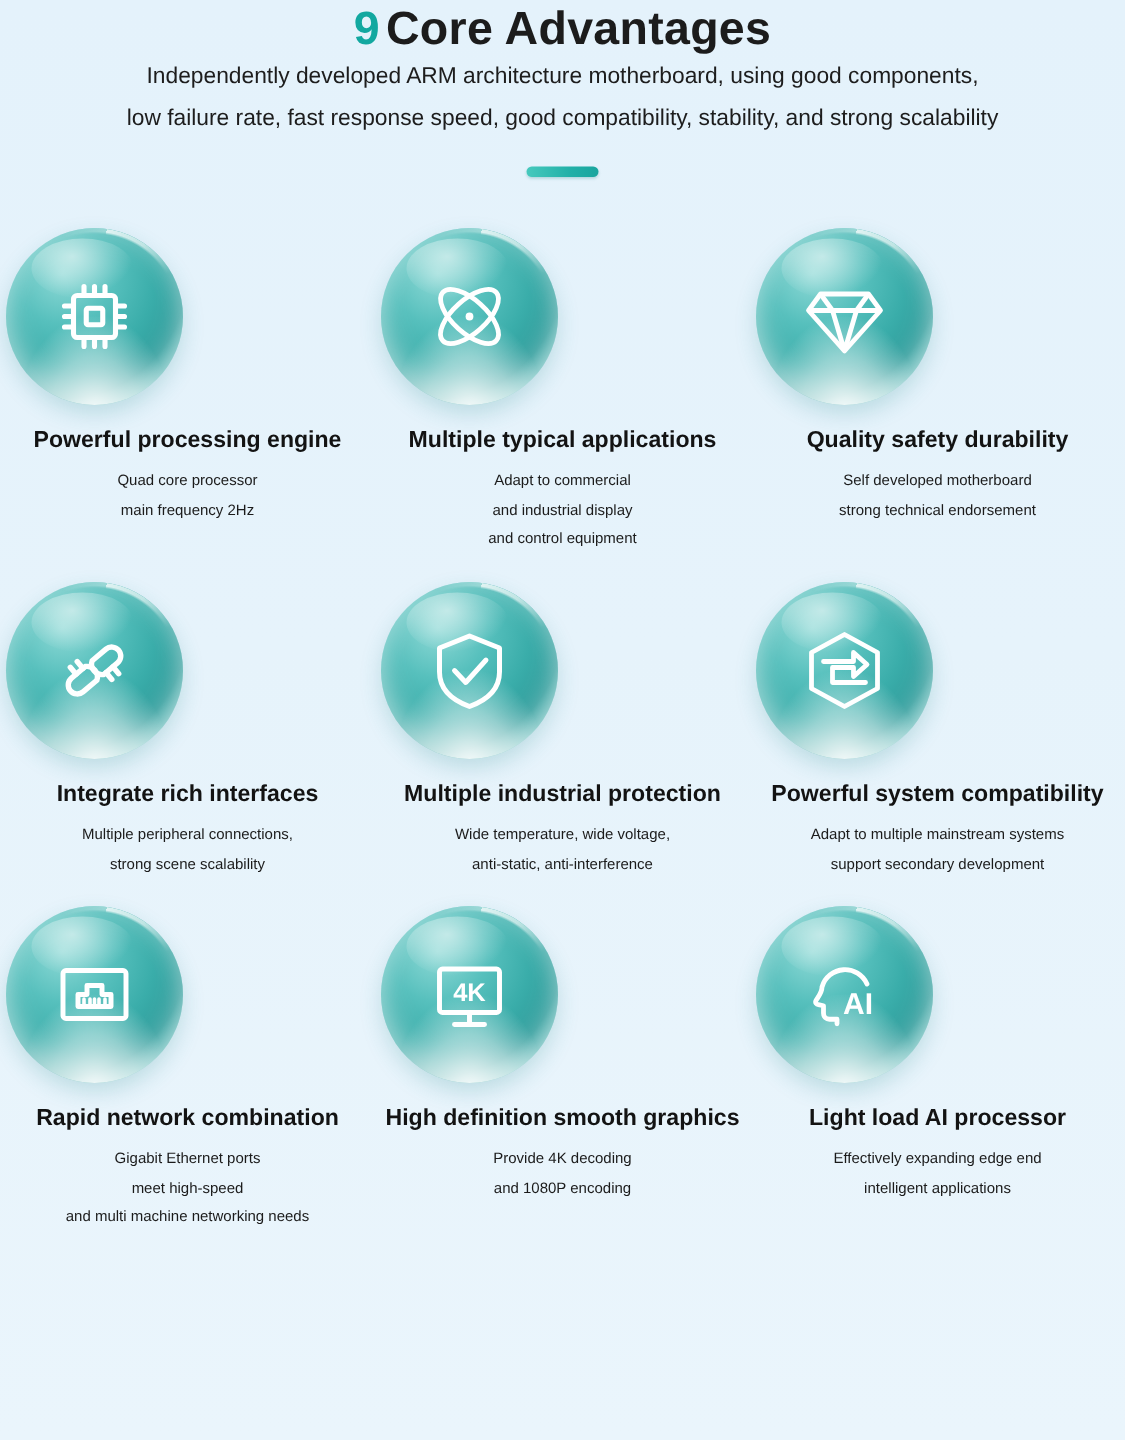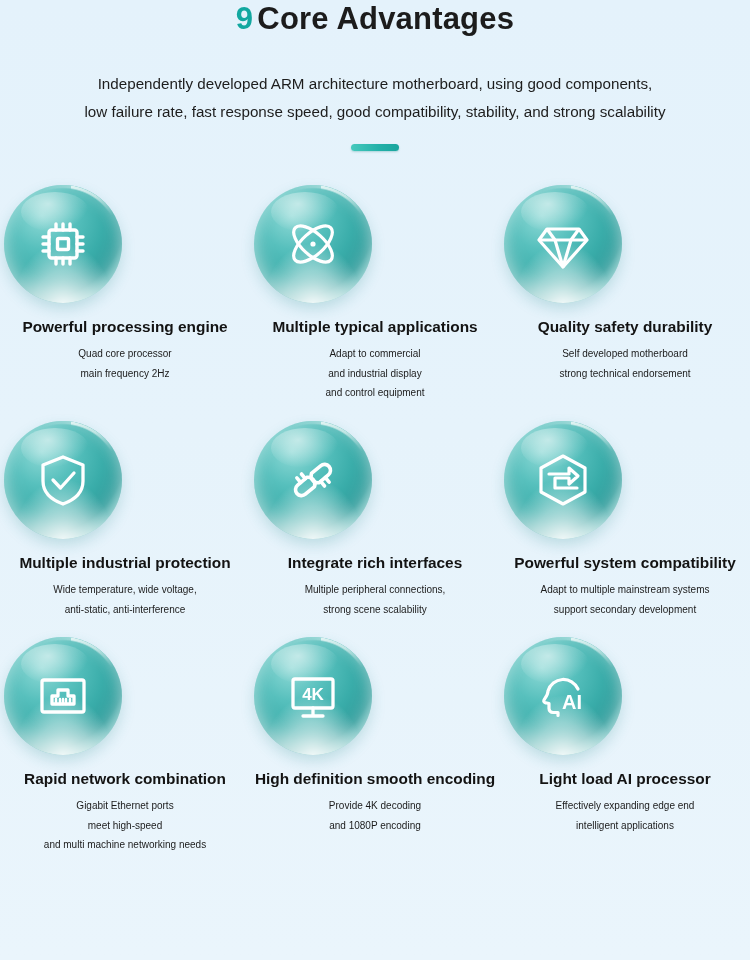--- a/index.html
+++ b/index.html
@@ -17,21 +17,21 @@
   }
 
   
   .header { text-align:center; }
   .title {
     font-size:31px; font-weight:bold; letter-spacing:.2px;
     line-height:1.2;
   }
   .title .num { color:#12a8a0; margin-right:4px; }
   .subtitle {
-    margin-top:33px;
+    margin-top:0;
     font-size:15.2px;
     line-height:28px;
     color:#1d1d1d;
   }
   .subtitle .line { display:block; }
   .divider-wrap { margin-top:18px; display:flex; justify-content:center; }
   .divider {
     width:48px; height:7px; border-radius:4px;
     background:linear-gradient(90deg,#46c9bd 0%,#22b0a8 60%,#19a59e 100%);
     box-shadow:0 1px 2px rgba(0,120,120,.25);
@@ -194,39 +194,20 @@
         <span class="line">strong technical endorsement</span>
       </div>
     </div>
 
     <div class="card">
       <div class="orb-wrap">
         <div class="orb"></div>
           <div class="gloss"></div>
           <div class="gloss2"></div>
         <div class="icon">
-          <svg width="56" height="56" viewBox="0 0 56 56" fill="none" stroke="#ffffff" stroke-width="3.3" stroke-linejoin="round" stroke-linecap="round">
-            <path d="M28 5 L48 13 v16 c0 12-9 19-20 23 C17 48 8 41 8 29 V13z"></path>
-            <path d="M18 28l7.5 8L39 21"></path>
-          </svg>
-        </div>
-      </div>
-      <div class="card-title">Multiple industrial protection</div>
-      <div class="card-desc">
-        <span class="line">Wide temperature, wide voltage,</span>
-        <span class="line">anti-static, anti-interference</span>
-      </div>
-    </div>
-
-    <div class="card">
-      <div class="orb-wrap">
-        <div class="orb"></div>
-          <div class="gloss"></div>
-          <div class="gloss2"></div>
-        <div class="icon">
           <svg width="58" height="58" viewBox="0 0 58 58" fill="none" stroke="#ffffff" stroke-width="3.6" stroke-linecap="round" stroke-linejoin="round">
             <g transform="rotate(-40 29 29)">
               <path d="M14 23 h12 a7 7 0 0 1 0 12 H14 a6 6 0 0 1 0 -12 z"></path>
               <path d="M18 17 v6 M24 17 v6"></path>
               <path d="M44 35 H32 a7 7 0 0 1 0 -12 h12 a6 6 0 0 1 0 12 z"></path>
               <path d="M40 41 v-6 M34 41 v-6"></path>
             </g>
           </svg>
         </div>
       </div>
@@ -236,20 +217,39 @@
         <span class="line">strong scene scalability</span>
       </div>
     </div>
 
     <div class="card">
       <div class="orb-wrap">
         <div class="orb"></div>
           <div class="gloss"></div>
           <div class="gloss2"></div>
         <div class="icon">
+          <svg width="56" height="56" viewBox="0 0 56 56" fill="none" stroke="#ffffff" stroke-width="3.3" stroke-linejoin="round" stroke-linecap="round">
+            <path d="M28 5 L48 13 v16 c0 12-9 19-20 23 C17 48 8 41 8 29 V13z"></path>
+            <path d="M18 28l7.5 8L39 21"></path>
+          </svg>
+        </div>
+      </div>
+      <div class="card-title">Multiple industrial protection</div>
+      <div class="card-desc">
+        <span class="line">Wide temperature, wide voltage,</span>
+        <span class="line">anti-static, anti-interference</span>
+      </div>
+    </div>
+
+    <div class="card">
+      <div class="orb-wrap">
+        <div class="orb"></div>
+          <div class="gloss"></div>
+          <div class="gloss2"></div>
+        <div class="icon">
           <svg width="62" height="62" viewBox="0 0 62 62" fill="none" stroke="#ffffff" stroke-width="3.2" stroke-linejoin="round" stroke-linecap="round">
             <path d="M31 7 L53 19 v24 L31 55 L9 43 V19z"></path>
             <path d="M17 25 h20 v-6 l9 8 -9 8 v-6 H23 v10 h22"></path>
           </svg>
         </div>
       </div>
       <div class="card-title">Powerful system compatibility</div>
       <div class="card-desc">
         <span class="line">Adapt to multiple mainstream systems</span>
         <span class="line">support secondary development</span>
@@ -283,21 +283,21 @@
           <div class="gloss"></div>
           <div class="gloss2"></div>
         <div class="icon">
           <svg width="58" height="58" viewBox="0 0 58 58" fill="none" stroke="#ffffff" stroke-width="3.3" stroke-linejoin="round" stroke-linecap="round">
             <rect x="9" y="12" width="40" height="29" rx="2"></rect>
             <path d="M29 41v8M19 49h20"></path>
             <text x="29" y="33" font-family="Liberation Sans, sans-serif" font-size="17" font-weight="bold" fill="#ffffff" stroke="none" text-anchor="middle">4K</text>
           </svg>
         </div>
       </div>
-      <div class="card-title">High definition smooth encoding</div>
+      <div class="card-title">High definition smooth graphics</div>
       <div class="card-desc">
         <span class="line">Provide 4K decoding</span>
         <span class="line">and 1080P encoding</span>
       </div>
     </div>
 
     <div class="card">
       <div class="orb-wrap">
         <div class="orb"></div>
           <div class="gloss"></div>

